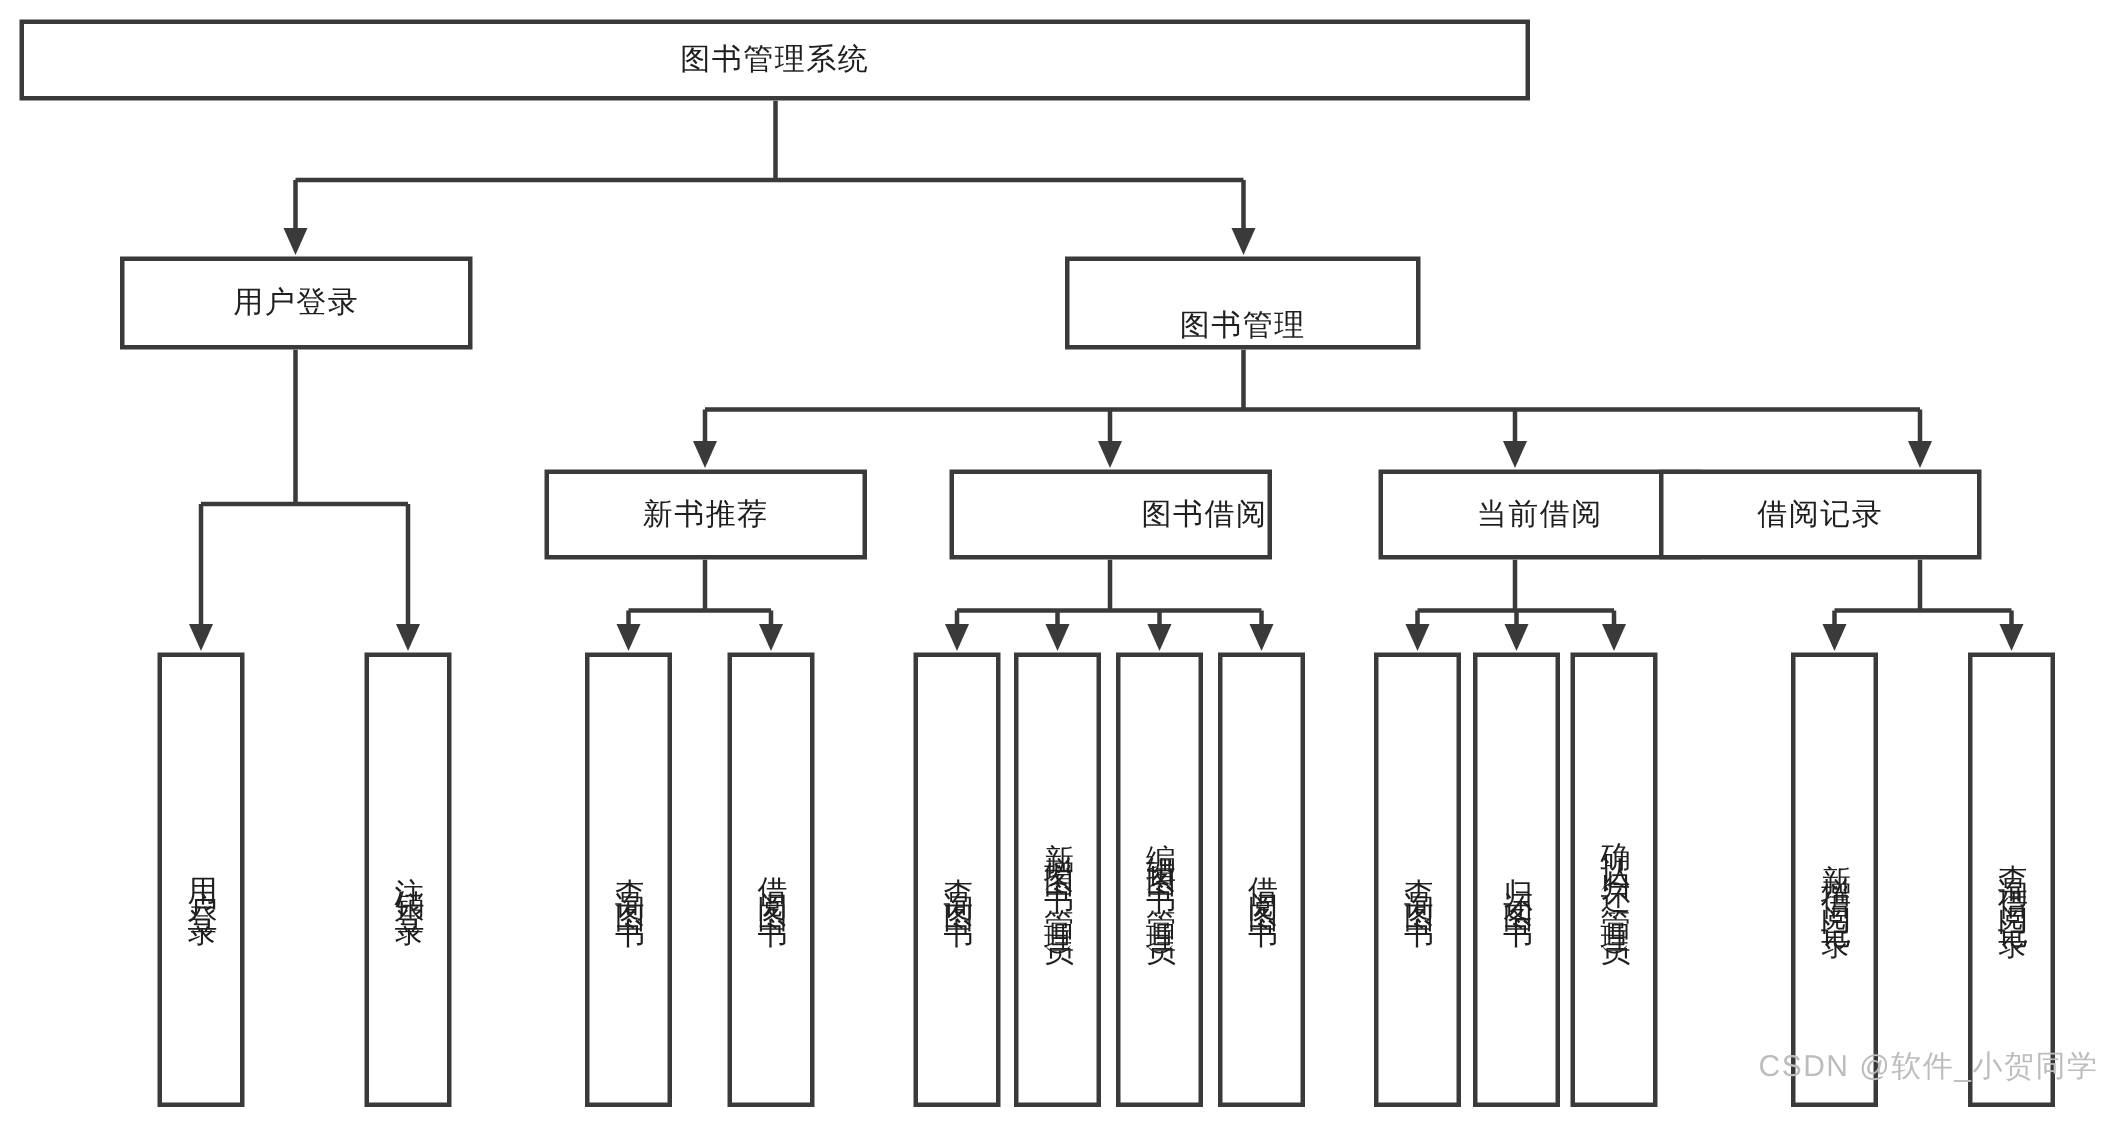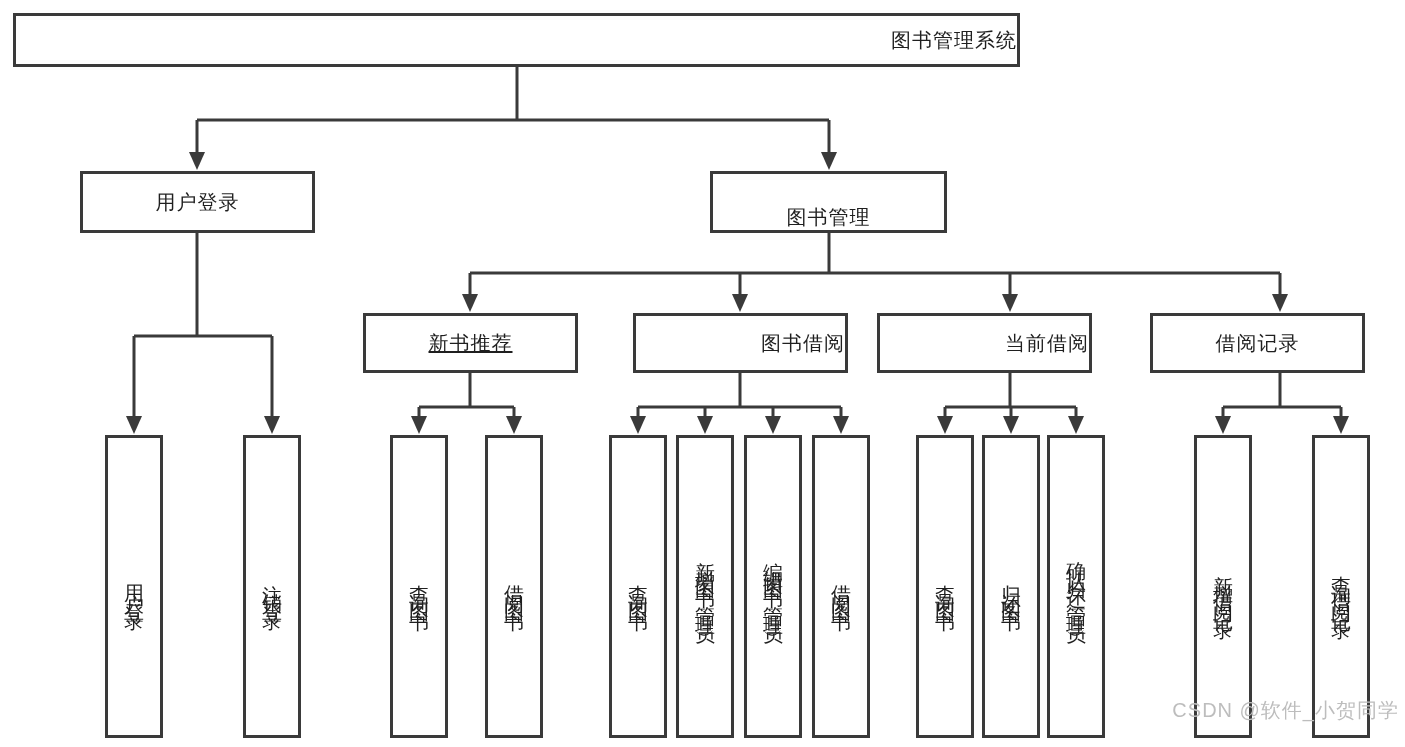--- a/index.html
+++ b/index.html
@@ -18,30 +18,30 @@
     background:var(--box-fill,#ffffff);
     display:flex;align-items:center;justify-content:center;
     font-size:20px;letter-spacing:1px;line-height:1.25;
     white-space:nowrap;
   }
   .node.vert span{
     writing-mode:vertical-rl;text-orientation:mixed;
     letter-spacing:9px;line-height:1.15;white-space:nowrap;
   }
   
-  .n-root{left:13px;top:13px;width:1007px;height:54px;justify-content:flex-end;}
+  .n-root{left:13px;top:13px;width:1007px;height:54px;}
   
   .n-user-login{left:80px;top:171px;width:235px;height:62px;}
   .n-book-mgmt{left:710px;top:171px;width:237px;height:62px;align-items:flex-end;}
   
   .n-l3{top:313px;width:215px;height:60px;}
-  .n-new-book{left:363px;text-decoration:underline;}
+  .n-new-book{left:363px;}
   .n-book-borrow{left:633px;justify-content:flex-end;}
-  .n-cur-borrow{left:877px;justify-content:flex-end;}
-  .n-borrow-rec{left:1106px;margin-left:44px;}
+  .n-cur-borrow{left:919px;}
+  .n-borrow-rec{left:1106px;}
   
   .leaf{top:435px;width:58px;height:303px;}
   .x1{left:105px;}  .x2{left:243px;}
   .x3{left:390px;}  .x4{left:485px;}
   .x5{left:609px;}  .x6{left:676px;}  .x7{left:744px;}  .x8{left:812px;}
   .x9{left:916px;}  .x10{left:982px;} .x11{left:1047px;}
   .x12{left:1194px;}.x13{left:1312px;}
   .watermark{
     position:absolute;right:6px;bottom:23px;z-index:5;
     font-size:20px;letter-spacing:1px;

